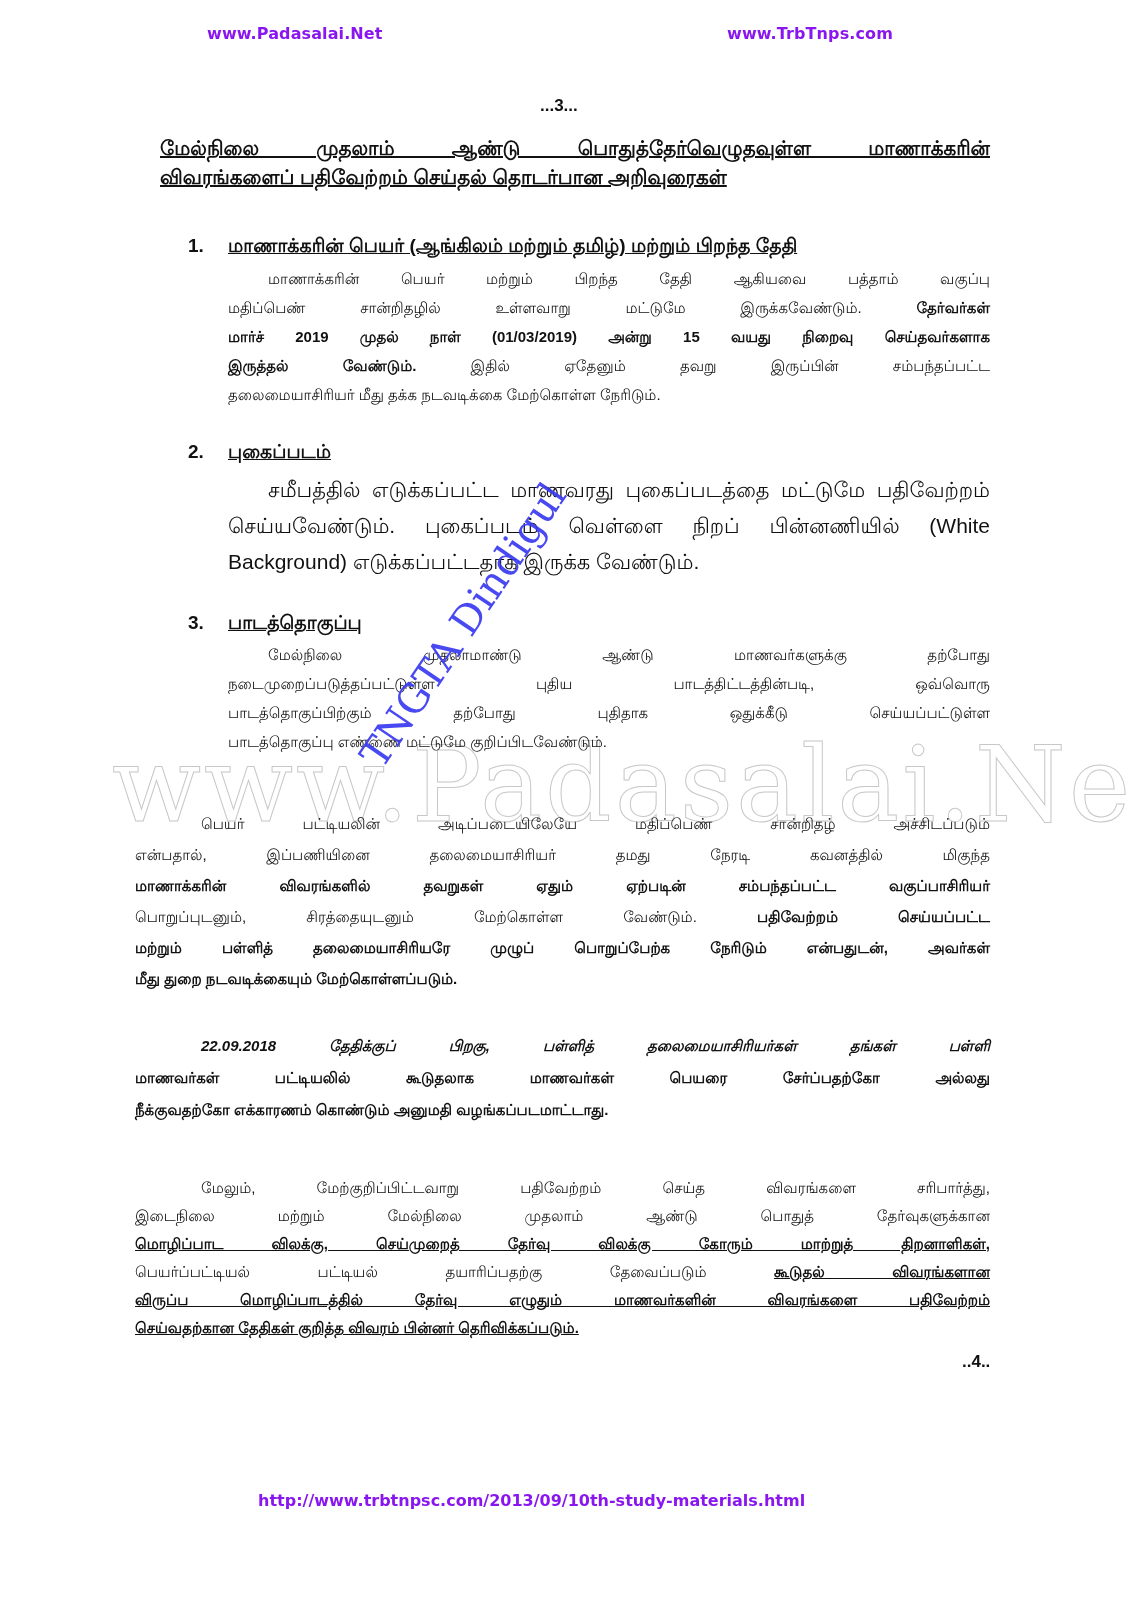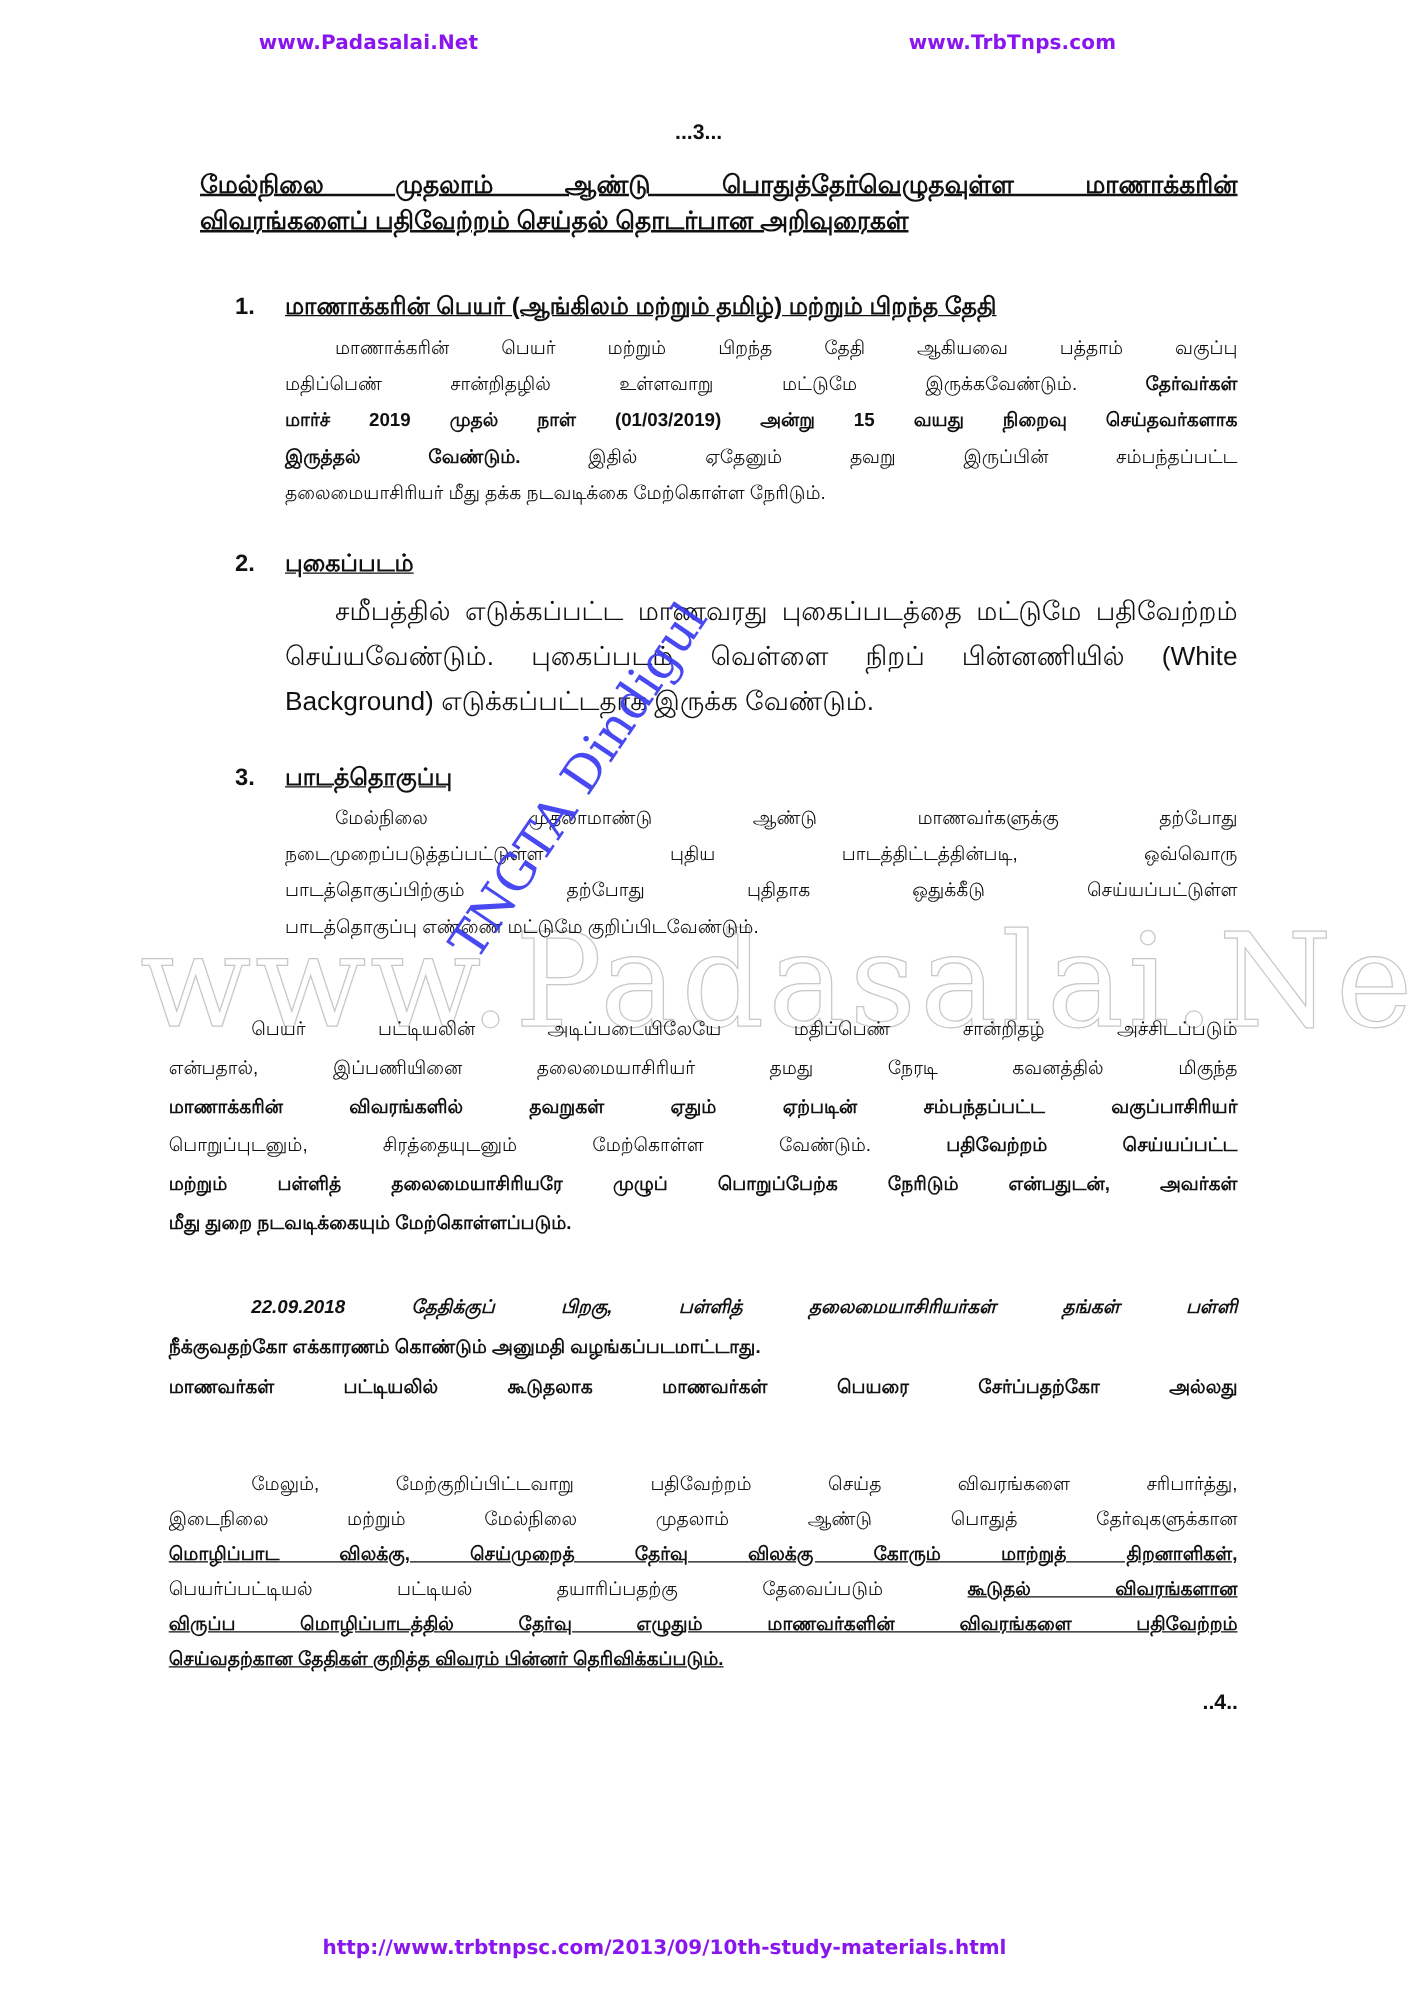--- a/index.html
+++ b/index.html
@@ -54,21 +54,21 @@
   #watermark-diagonal {
     position: absolute; left: 370px; top: 740px;
     font-family: "DejaVu Serif", "Liberation Serif", serif;
     font-size: 40px; color: #3a3af0; white-space: nowrap;
     transform: rotate(-56deg); transform-origin: left center;
     pointer-events: none; z-index: 3; opacity: 0.92;
   }
   .content { position: relative; z-index: 2; }
 
   #footer-url {
-    position: absolute; top: 1548px; left: 258px;
+    position: absolute; top: 1491px; left: 258px;
     font-family: "DejaVu Sans", sans-serif;
     font-weight: bold; font-size: 16px; color: #8a16ef; text-decoration: none;
   }
 </style>
 </head>
 <body>
 
 <a id="site-left" class="site-link">www.Padasalai.Net</a>
 <a id="site-right" class="site-link">www.TrbTnps.com</a>
 <div id="page-top" class="page-marker">...3...</div>
@@ -119,22 +119,22 @@
     <span class="l" style="padding-left:66px;">பெயர் பட்டியலின் அடிப்படையிலேயே மதிப்பெண் சான்றிதழ் அச்சிடப்படும்</span>
     <span class="l">என்பதால், இப்பணியினை தலைமையாசிரியர் தமது நேரடி கவனத்தில் மிகுந்த</span>
     <span class="l"><b>மாணாக்கரின் விவரங்களில் தவறுகள் ஏதும் ஏற்படின் சம்பந்தப்பட்ட வகுப்பாசிரியர்</b></span>
     <span class="l"><span>பொறுப்புடனும், சிரத்தையுடனும் மேற்கொள்ள வேண்டும்.</span>  <b>பதிவேற்றம் செய்யப்பட்ட</b></span>
     <span class="l"><b>மற்றும்  பள்ளித் தலைமையாசிரியரே முழுப் பொறுப்பேற்க நேரிடும் என்பதுடன், அவர்கள்</b></span>
     <span class="l last"><b>மீது துறை நடவடிக்கையும் மேற்கொள்ளப்படும்.</b></span>
   </div>
 
   <div class="para" style="top:1030px; left:135px; width:855px; line-height:32px;">
     <span class="l" style="padding-left:66px;font-style:italic;"><b>22.09.2018 தேதிக்குப் பிறகு, பள்ளித் தலைமையாசிரியர்கள் தங்கள் பள்ளி</b></span>
+    <span class="l"><b>மாணவர்கள் பட்டியலில் கூடுதலாக மாணவர்கள் பெயரை சேர்ப்பதற்கோ அல்லது</b></span>
     <span class="l last"><b>நீக்குவதற்கோ எக்காரணம் கொண்டும் அனுமதி வழங்கப்படமாட்டாது.</b></span>
-    <span class="l"><b>மாணவர்கள் பட்டியலில் கூடுதலாக மாணவர்கள் பெயரை சேர்ப்பதற்கோ அல்லது</b></span>
   </div>
 
   <div class="para" style="top:1162px; left:135px; width:855px; line-height:28px;">
     <span class="l" style="padding-left:66px;margin-top:12px;">மேலும், மேற்குறிப்பிட்டவாறு பதிவேற்றம் செய்த விவரங்களை சரிபார்த்து,</span>
     <span class="l">இடைநிலை மற்றும் மேல்நிலை முதலாம் ஆண்டு பொதுத் தேர்வுகளுக்கான</span>
     <span class="l"><b><u>மொழிப்பாட விலக்கு, செய்முறைத் தேர்வு விலக்கு கோரும் மாற்றுத் திறனாளிகள்,</u></b></span>
     <span class="l"><span>பெயர்ப்பட்டியல் பட்டியல் தயாரிப்பதற்கு தேவைப்படும்</span> <b><u>கூடுதல் விவரங்களான</u></b></span>
     <span class="l"><b><u>விருப்ப மொழிப்பாடத்தில் தேர்வு எழுதும் மாணவர்களின் விவரங்களை பதிவேற்றம்</u></b></span>
     <span class="l last"><b><u>செய்வதற்கான தேதிகள் குறித்த விவரம் பின்னர் தெரிவிக்கப்படும்.</u></b></span>
   </div>

